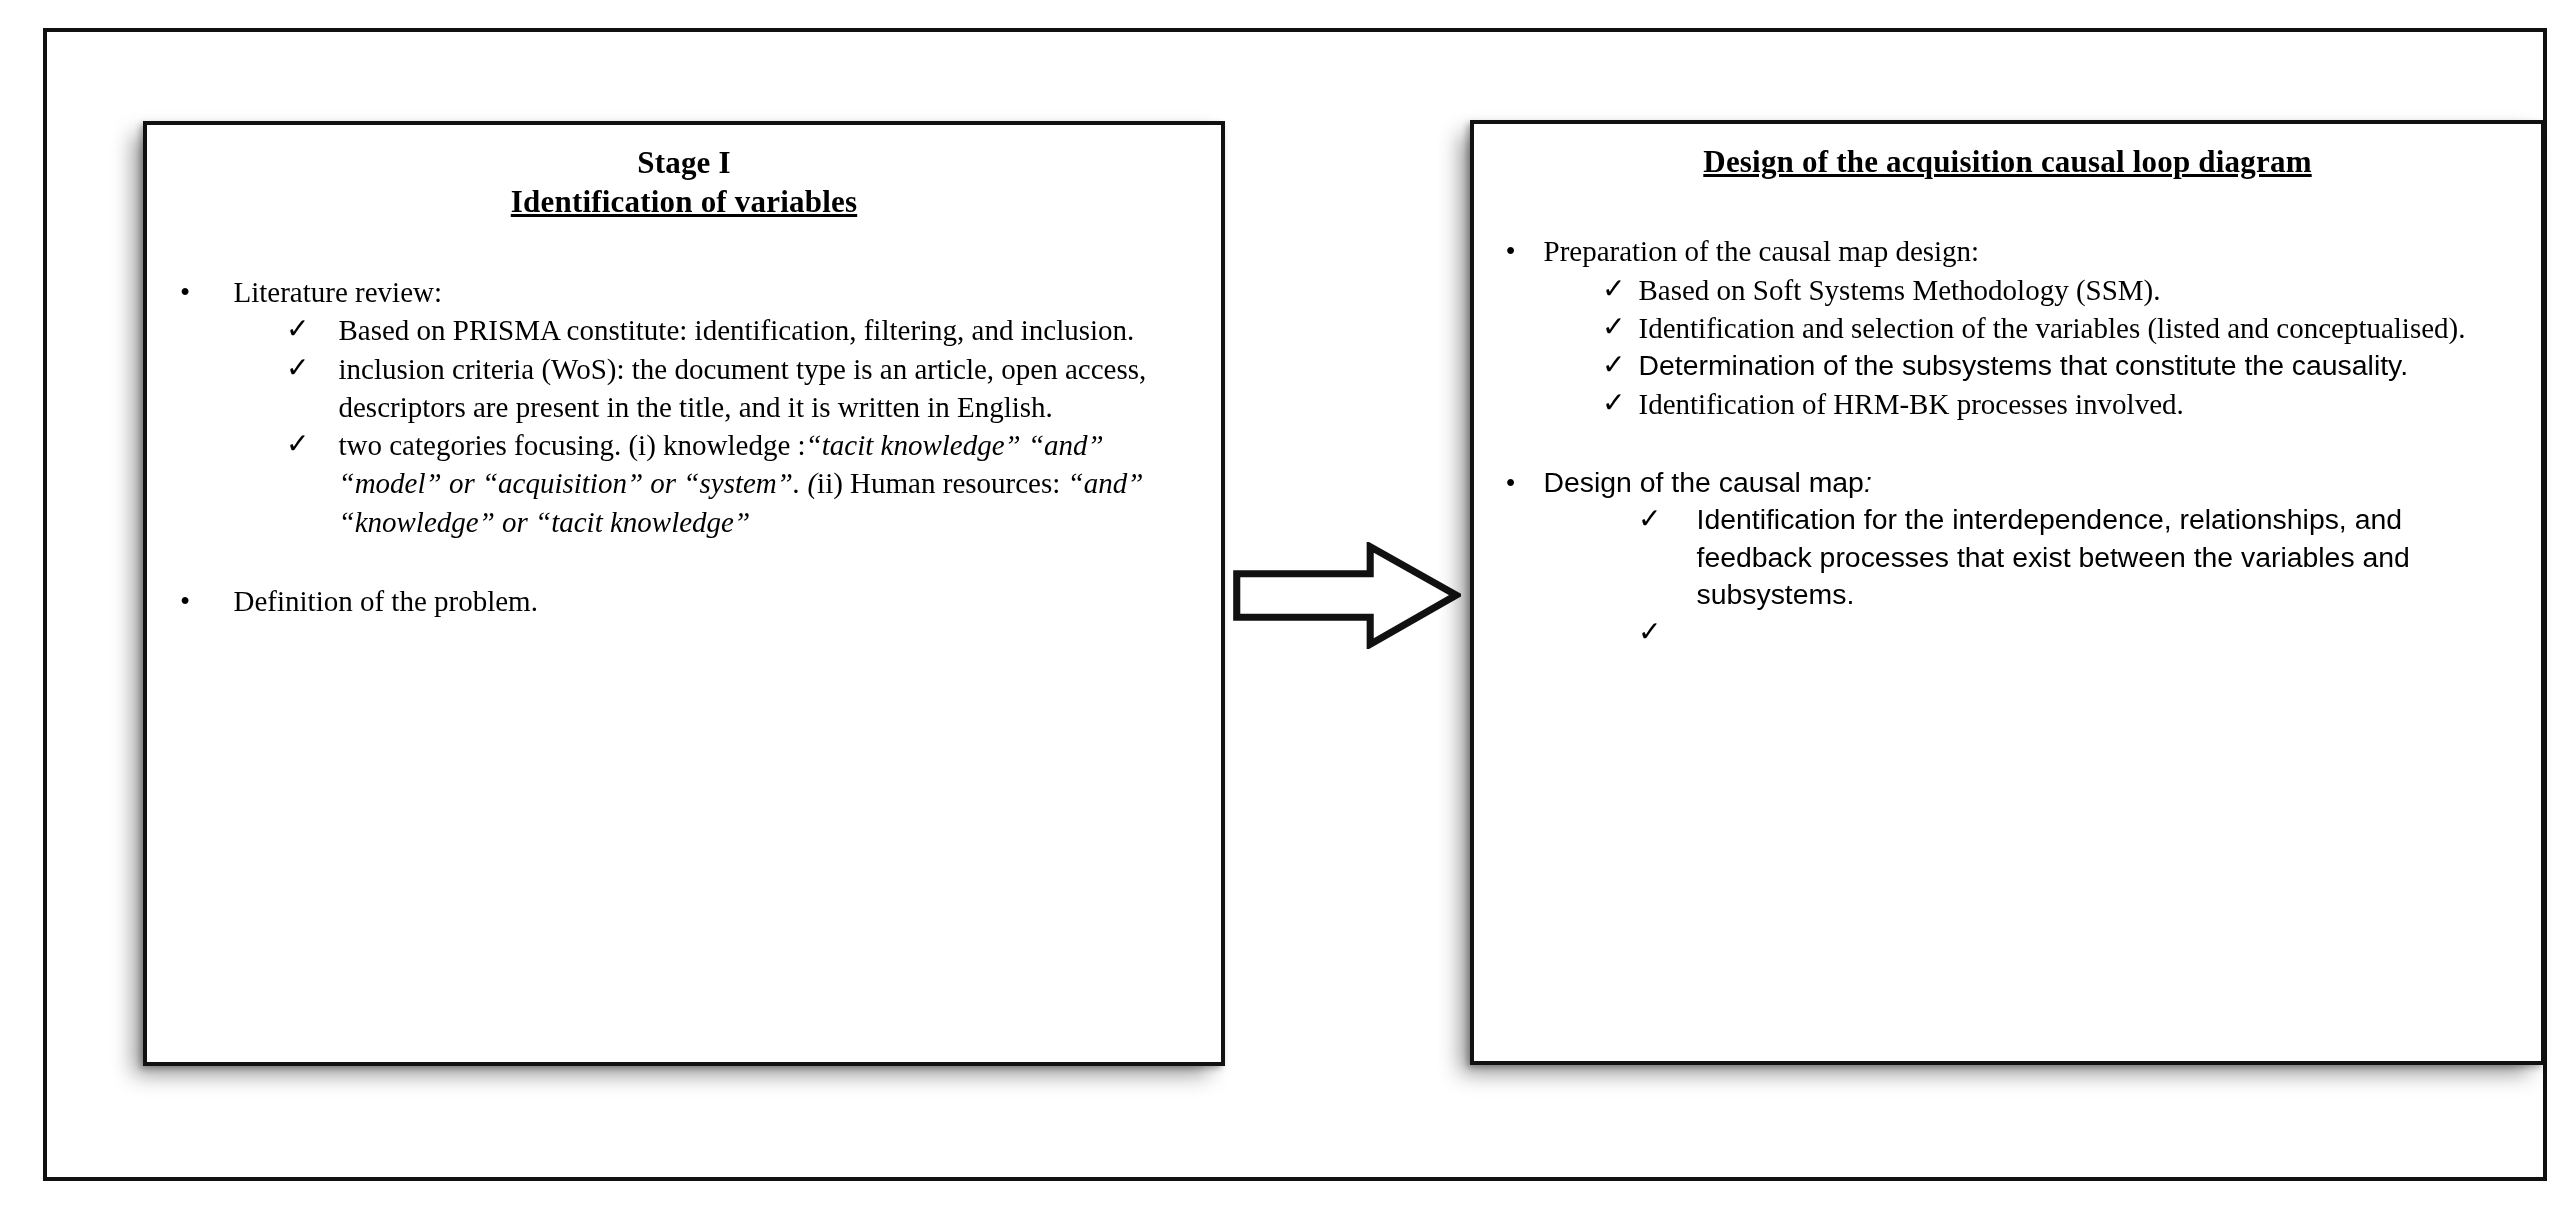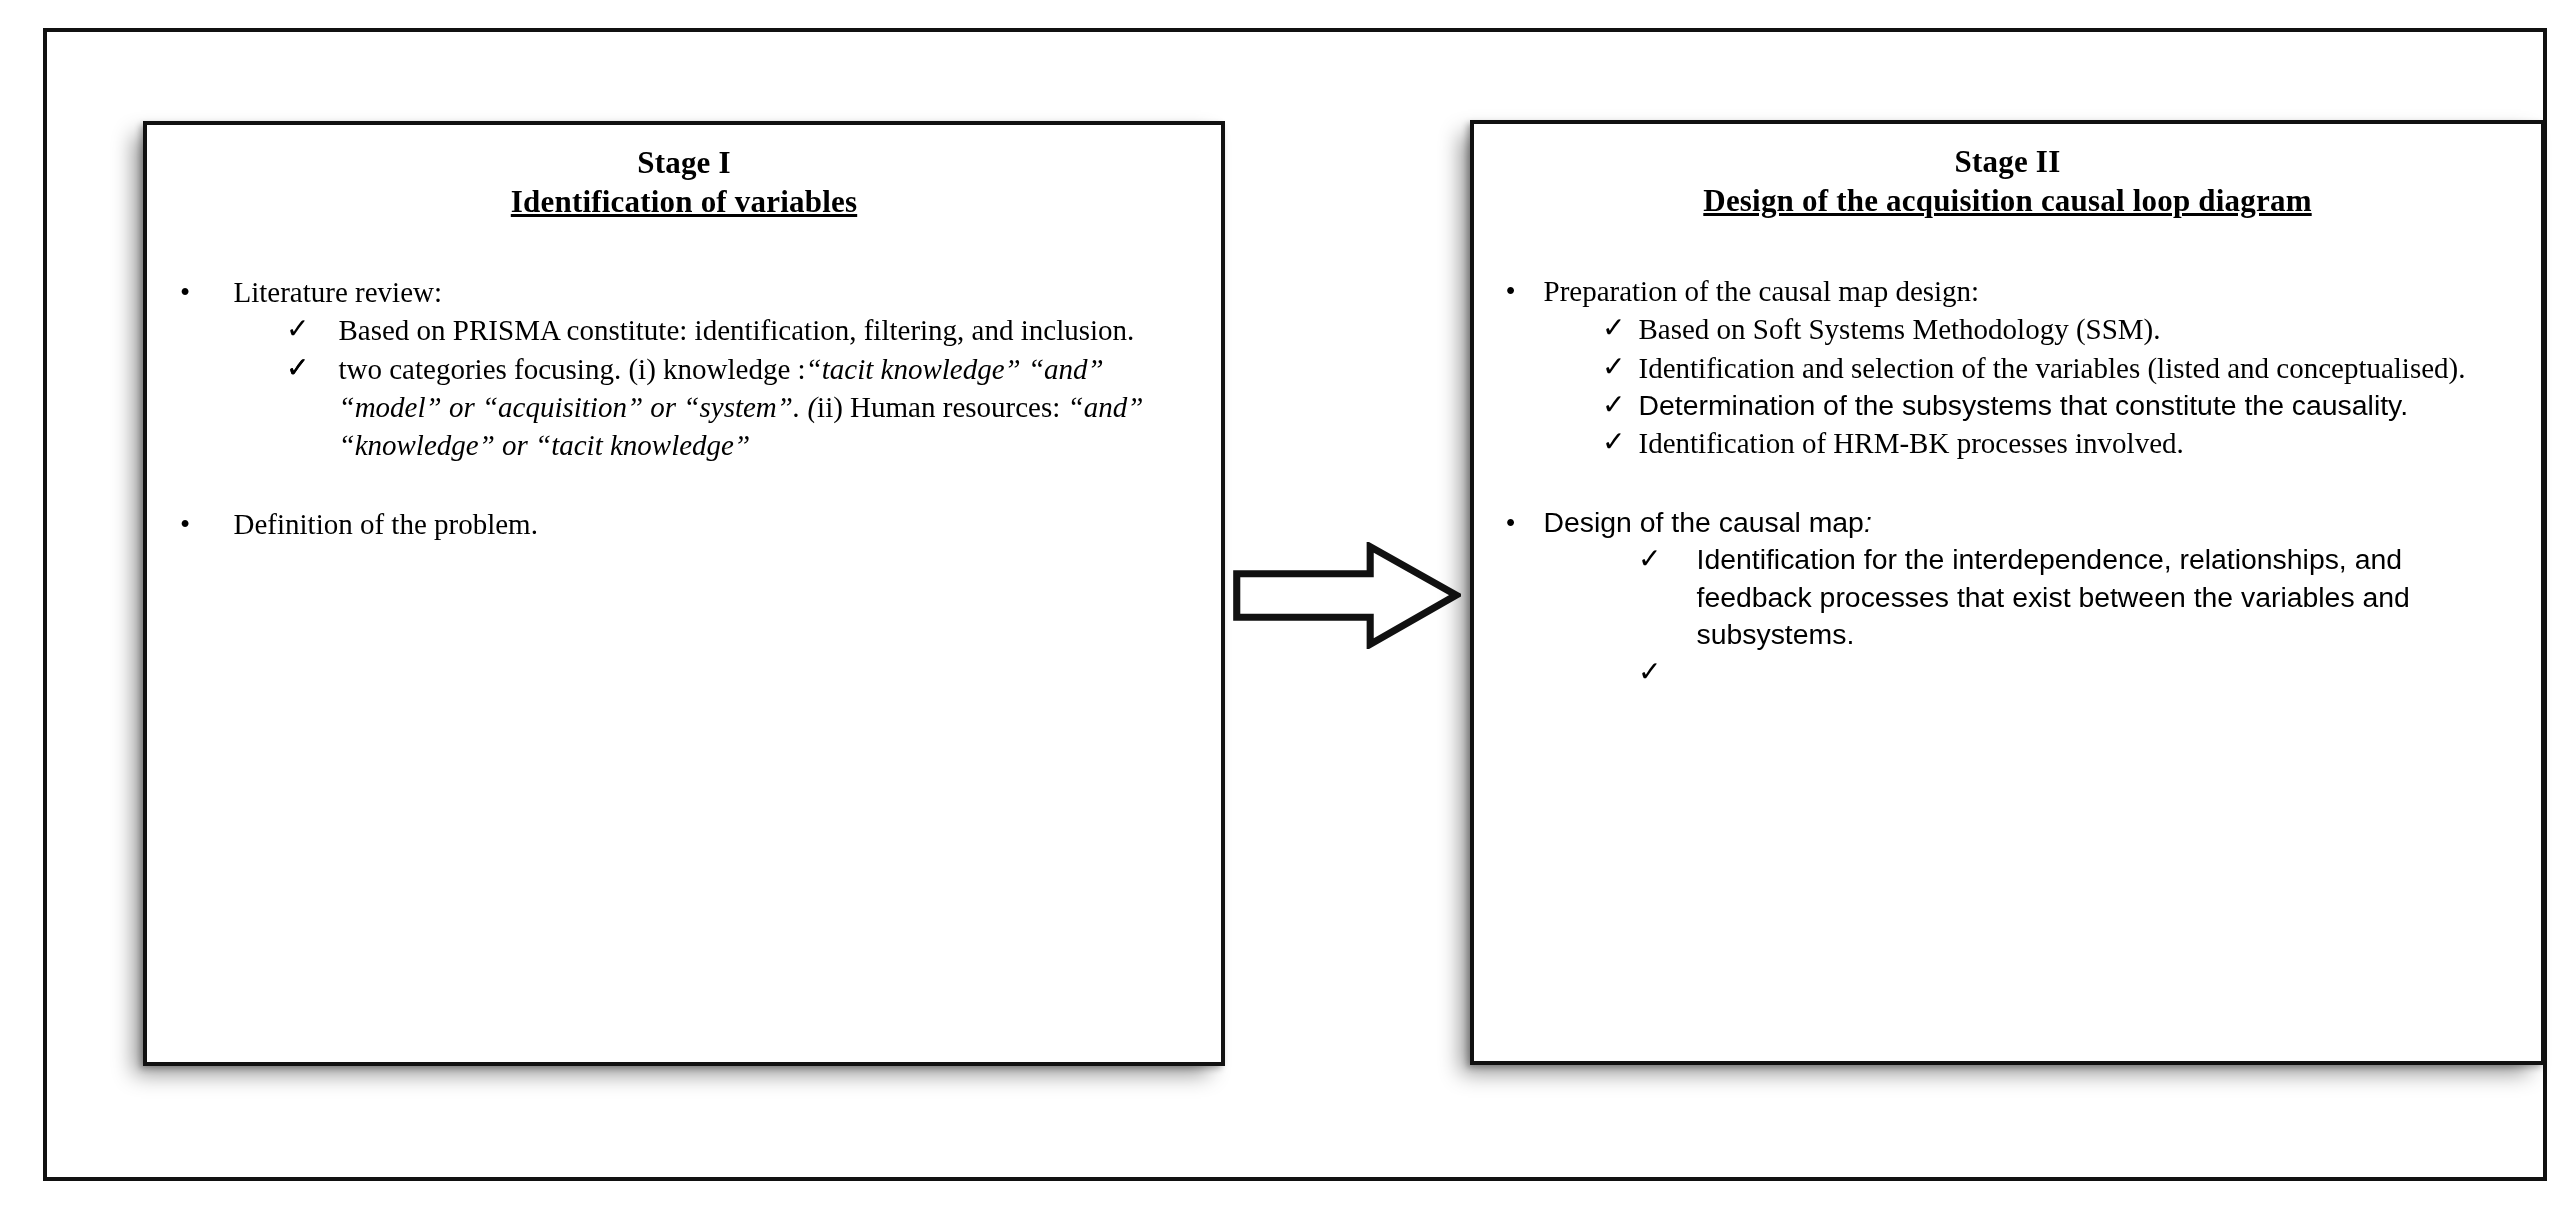--- a/index.html
+++ b/index.html
@@ -166,20 +166,21 @@
           <span class="bullet-dot">•</span>
           <span>Literature review:</span>
 
           <ul class="lvl2-list">
             <li class="lvl2 f-serif">
               <span class="check-mark">✓</span>
               <span>Based on PRISMA constitute: identification, filtering,  and inclusion.</span>
             </li>
             <li class="lvl2 f-serif">
               <span class="check-mark">✓</span>
+              <span>inclusion criteria  (WoS):  the document type is an article,  open access, descriptors are present in the title,  and it is written in English.</span>
             </li>
             <li class="lvl2 f-serif">
               <span class="check-mark">✓</span>
               <span>two categories focusing. (i) knowledge :</span><span class="it">“tacit knowledge” “and” “model” or “acquisition” or “system”. (</span><span>ii) Human resources: </span><span class="it">“and” “knowledge”  or “tacit knowledge”</span>
             </li>
           </ul>
         </li>
 
         <li class="gap-md"></li>
 
@@ -195,21 +196,20 @@
   <div id="arrow-connector">
     <svg viewBox="0 0 290 135" preserveAspectRatio="none" aria-hidden="true">
       <polygon points="6,40 175,40 175,6 284,67 175,129 175,95 6,95" fill="#ffffff" stroke="#111111" stroke-width="9" stroke-linejoin="miter"></polygon>
     </svg>
   </div>
 
   <div id="stage-2-box" class="stage-box">
     <div class="box-inner">
 
       <div class="stage-header f-serif">
-        <span class="line1">Stage II</span>
         <span class="line2">Design of the acquisition causal loop diagram</span>
       </div>
 
       <div class="gap-lg"></div>
 
       <ul class="body-list">
 
         <li class="lvl1 f-serif group-a">
           <span class="bullet-dot">•</span>
           <span>Preparation of  the  causal map design:</span>

